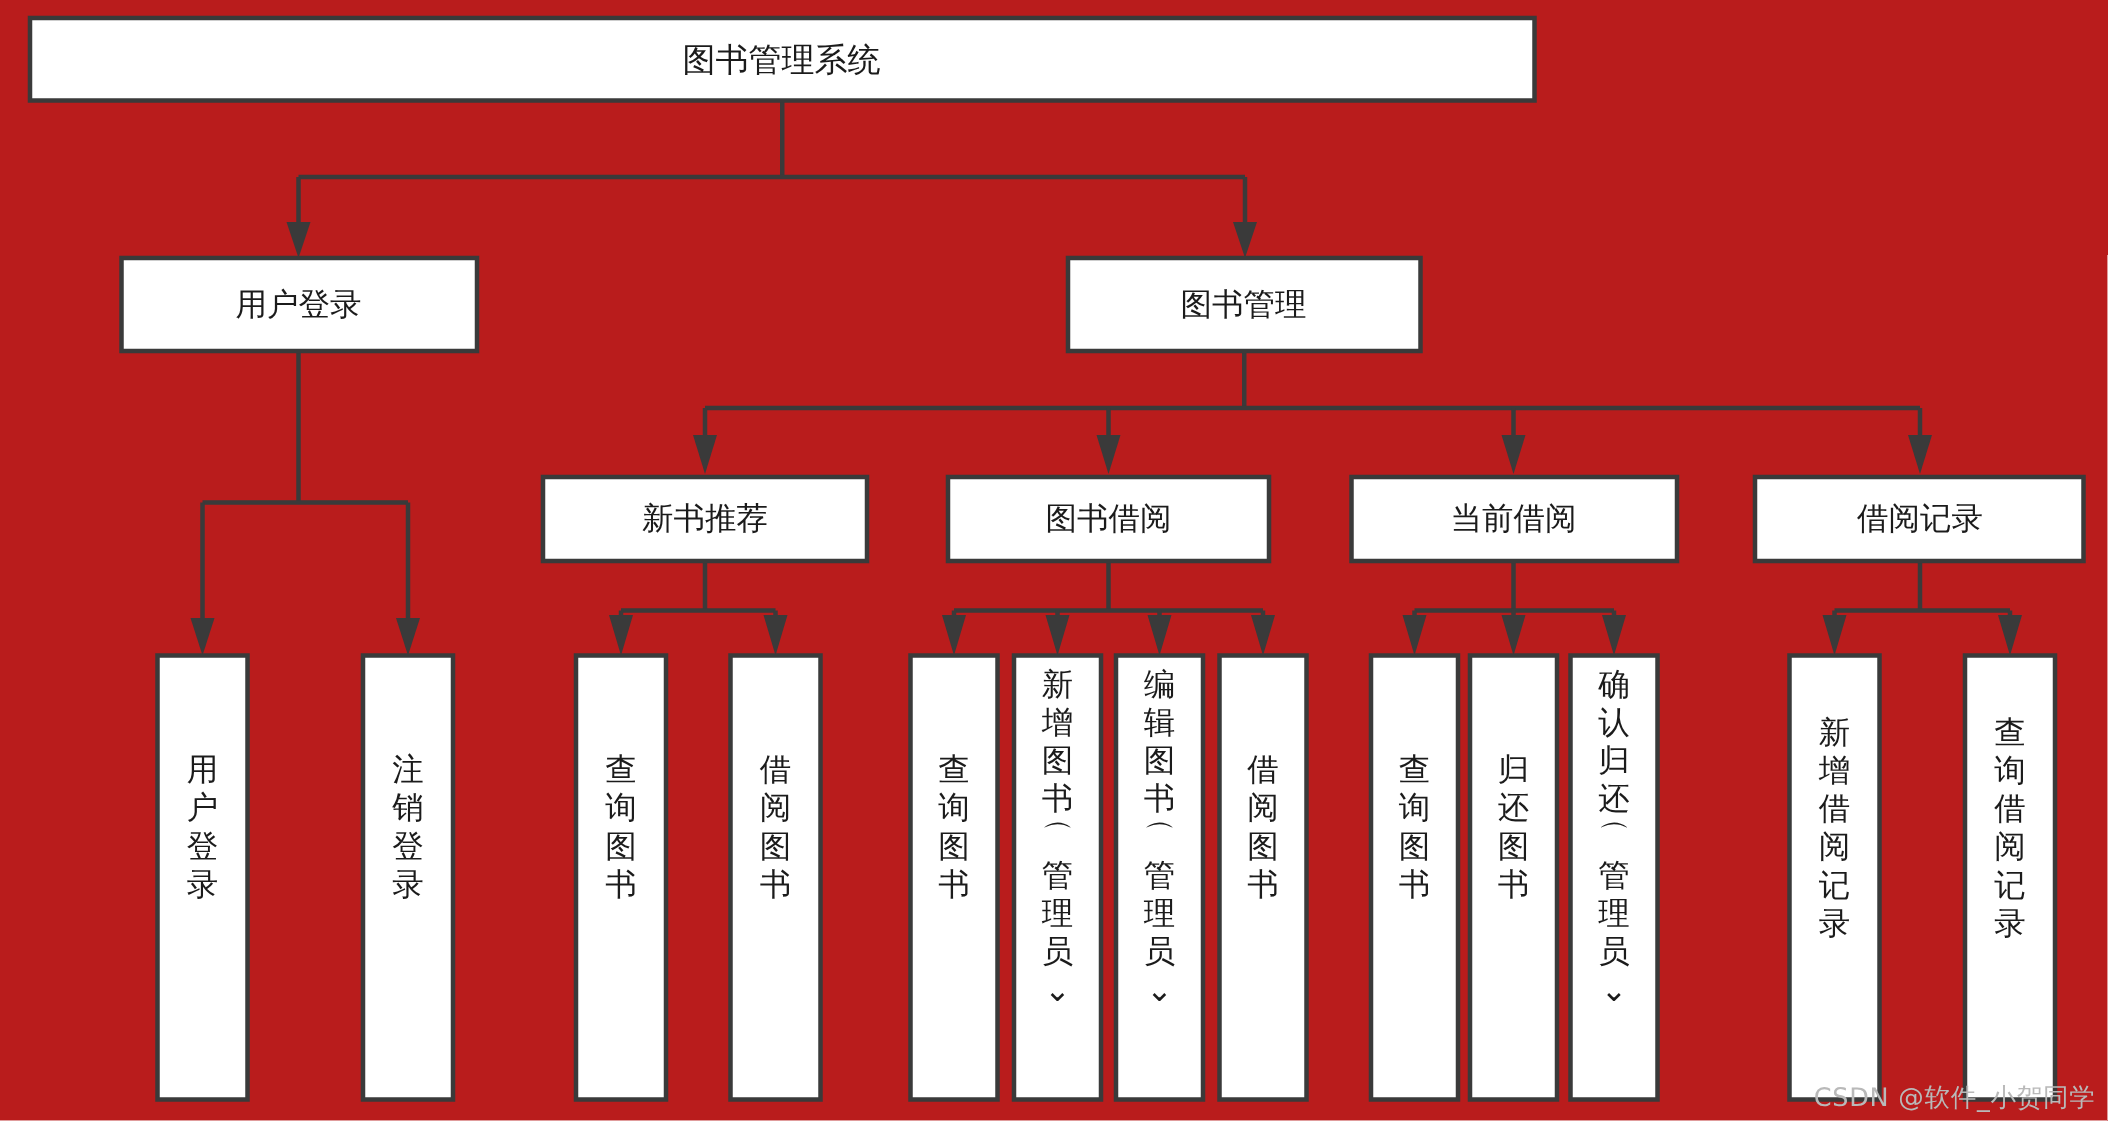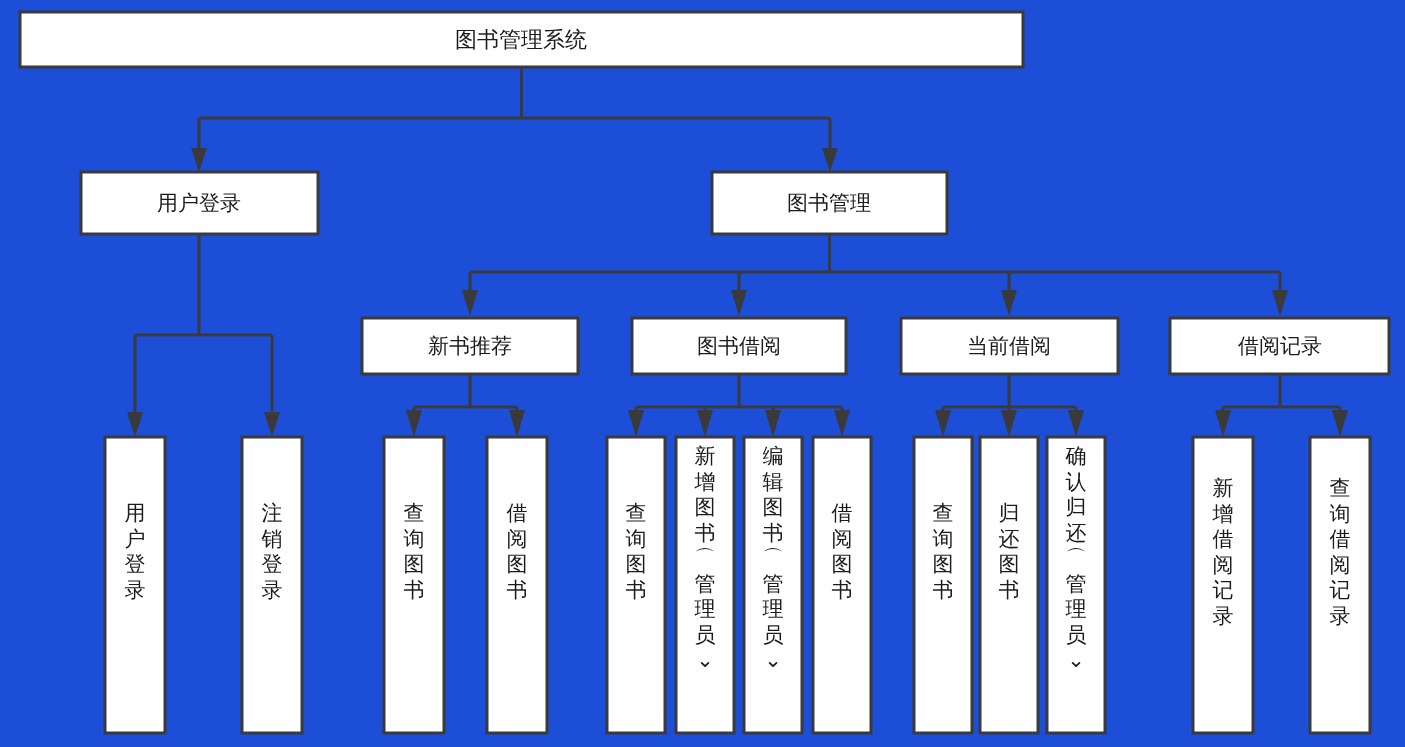--- a/index.html
+++ b/index.html
@@ -1,17 +1,17 @@
 <!DOCTYPE html>
 <html><head>
 <meta charset="utf-8">
 <style>
   html,body{margin:0;padding:0;background:#ffffff;}
   body{font-family:"DejaVu Sans","Liberation Sans",sans-serif;}
-  #stage{position:relative;width:1405px;height:747px;background:#1d4ed8;overflow:hidden;}
+  #stage{position:relative;width:1405px;height:747px;background:#b91c1c;overflow:hidden;}
   svg{position:absolute;left:0;top:0;width:1405px;height:747px;}
   .box{fill:#ffffff;stroke:#3a3a3a;stroke-width:3;}
   .conn{stroke:#3a3a3a;stroke-width:3;fill:none;stroke-linecap:butt;}
   .arrowhead{fill:#3a3a3a;}
   .lbl{font-family:"DejaVu Sans","Liberation Sans",sans-serif;fill:#1b1b1b;font-size:21px;text-anchor:middle;dominant-baseline:middle;}
   .lbl-root{font-size:22px;}
   .vlbl{font-family:"DejaVu Sans","Liberation Sans",sans-serif;fill:#1b1b1b;font-size:21px;text-anchor:middle;}
   .wm{position:absolute;right:8px;bottom:4px;font-size:17px;color:#b9b9b9;
       font-family:"DejaVu Sans","Liberation Sans",sans-serif;letter-spacing:.5px;white-space:nowrap;}
 </style>
@@ -178,13 +178,14 @@
       <rect class="box" x="1193" y="437" width="60" height="296"></rect>
       <text class="vlbl" x="1223" y="495"><tspan x="1223" dy="0">新</tspan><tspan x="1223" dy="25.5">增</tspan><tspan x="1223" dy="25.5">借</tspan><tspan x="1223" dy="25.5">阅</tspan><tspan x="1223" dy="25.5">记</tspan><tspan x="1223" dy="25.5">录</tspan></text>
     </g>
     <g>
       <rect class="box" x="1310" y="437" width="60" height="296"></rect>
       <text class="vlbl" x="1340" y="495"><tspan x="1340" dy="0">查</tspan><tspan x="1340" dy="25.5">询</tspan><tspan x="1340" dy="25.5">借</tspan><tspan x="1340" dy="25.5">阅</tspan><tspan x="1340" dy="25.5">记</tspan><tspan x="1340" dy="25.5">录</tspan></text>
     </g>
 
   </svg>
 
+  <div class="wm">CSDN @软件_小贺同学</div>
 </div>
 
 </body></html>

